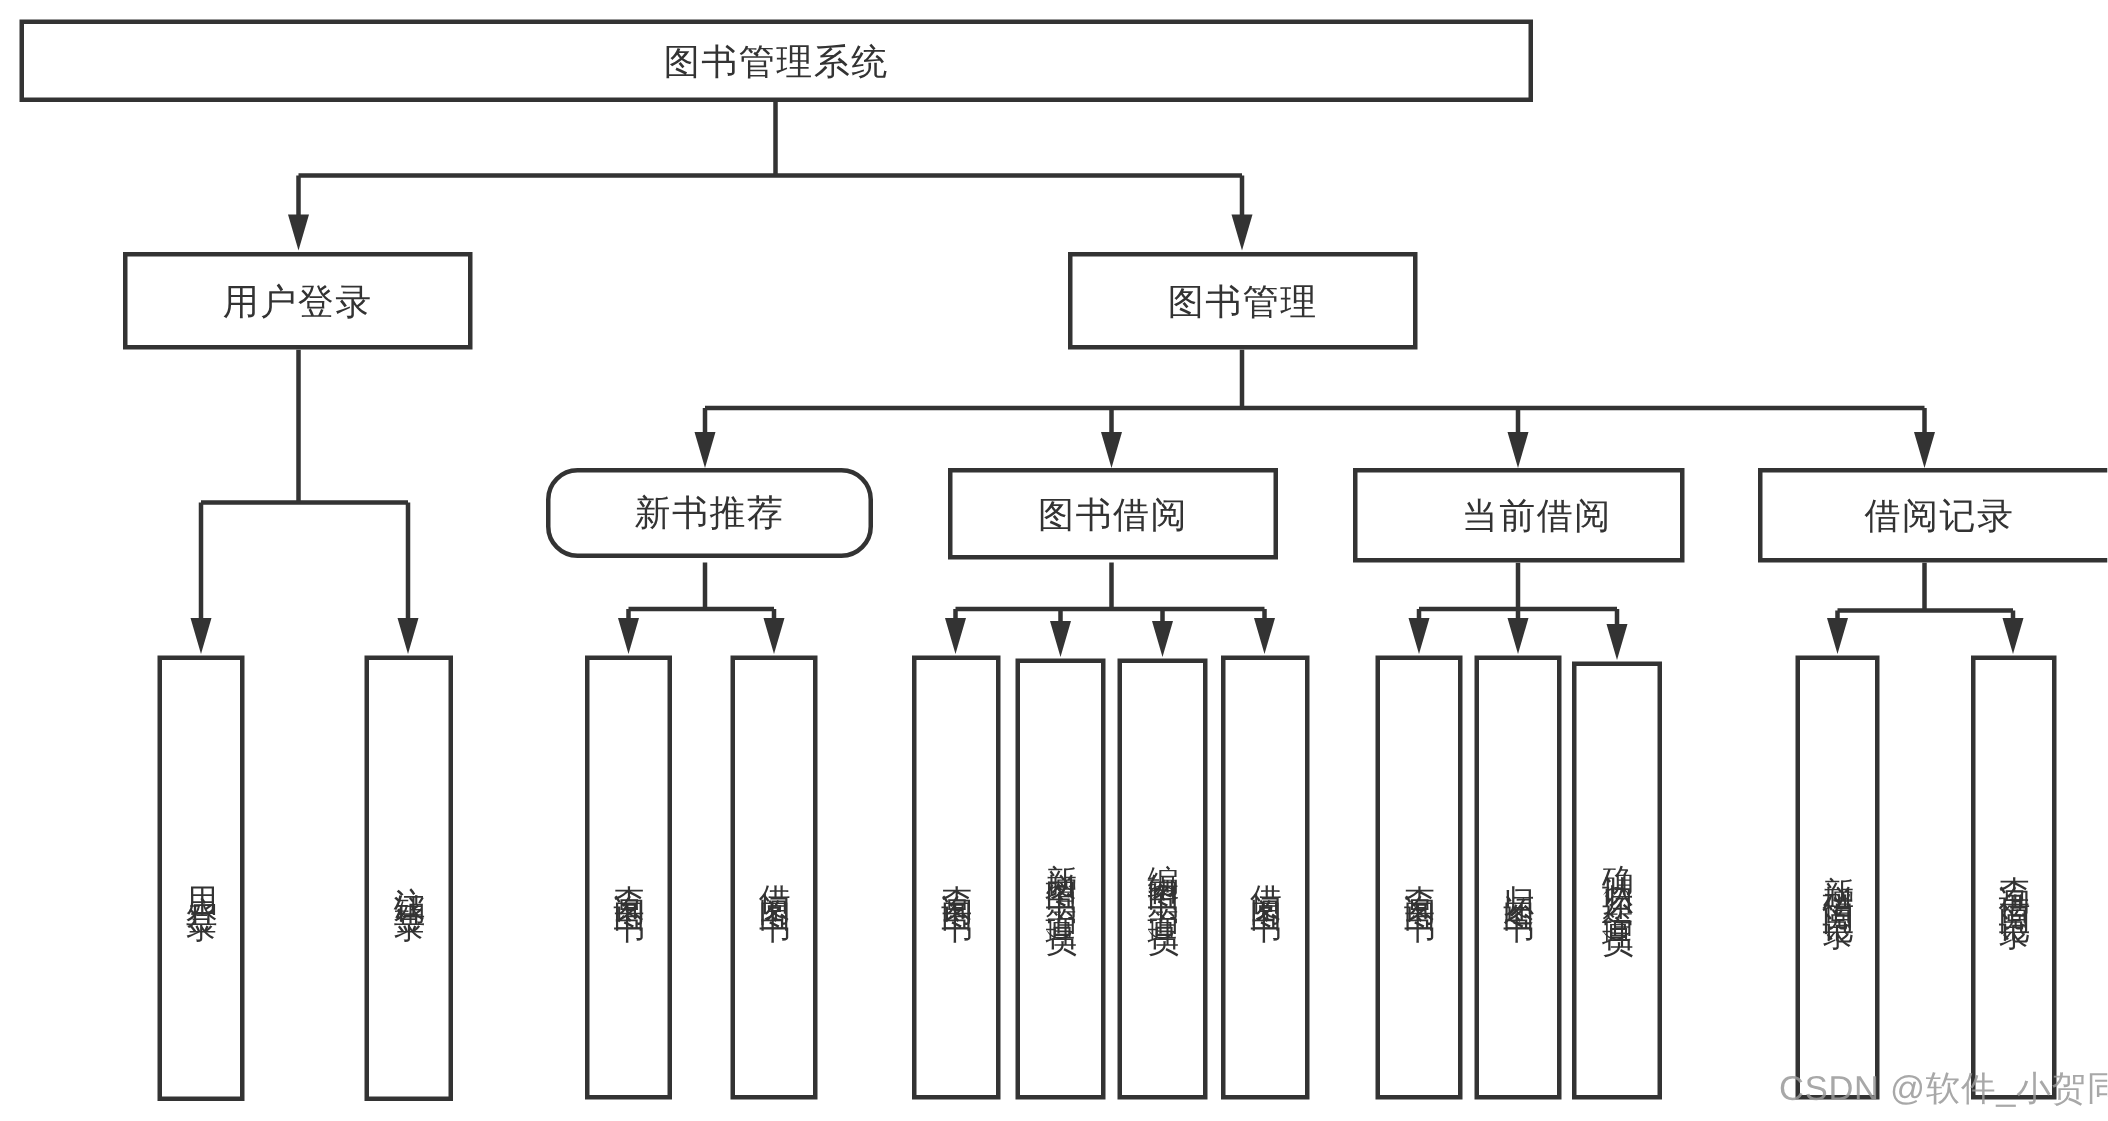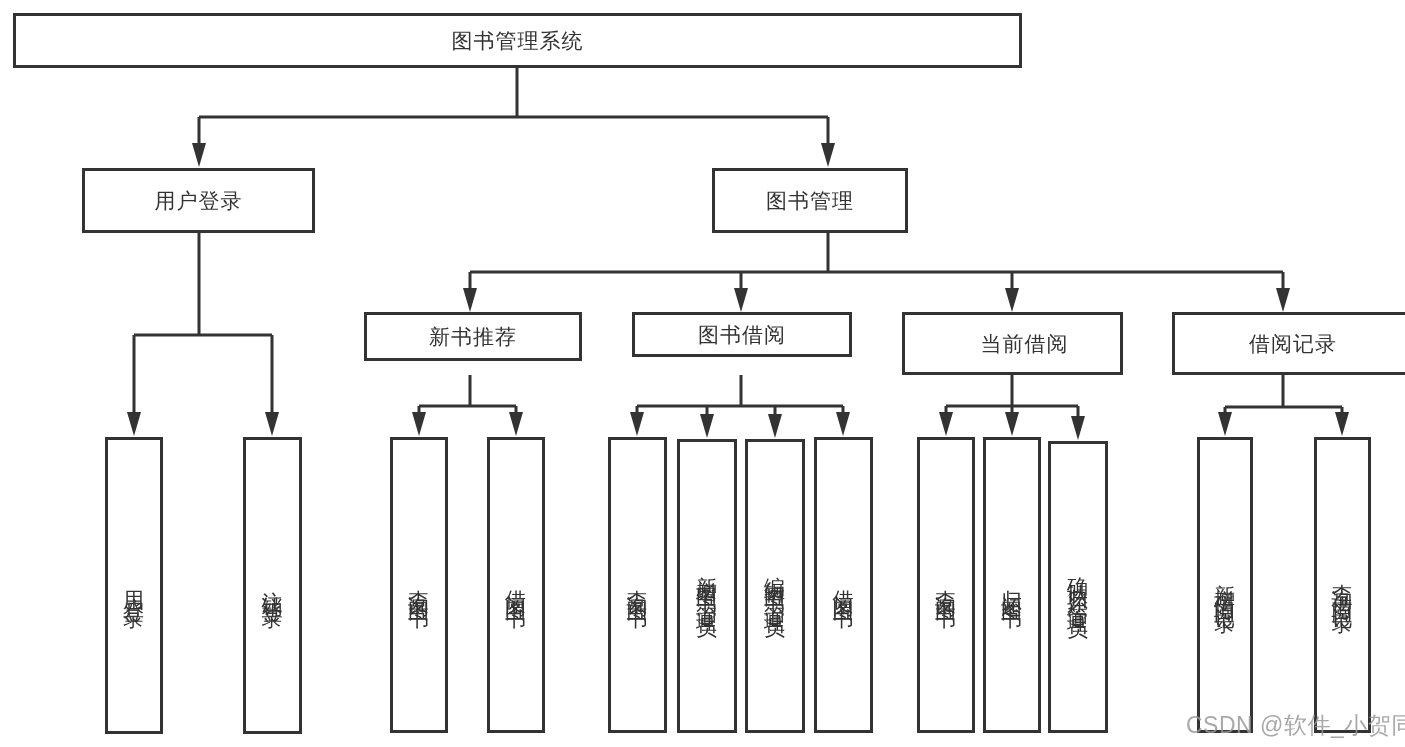--- a/index.html
+++ b/index.html
@@ -26,21 +26,21 @@
     box-sizing: border-box;
     border: 3px solid #333333;
     background: #ffffff;
     color: #333333;
     display: flex;
     align-items: center;
     justify-content: center;
     z-index: 2;
   }
   .node.h {
-    font-size: 21px;
+    font-size: 24px;
     letter-spacing: 1px;
     white-space: nowrap;
   }
   .node.v {
     writing-mode: vertical-rl;
     text-orientation: mixed;
     font-size: 21px;
     letter-spacing: 6px;
     line-height: 1.0;
     text-align: center;
@@ -96,24 +96,24 @@
       <polygon points="1005,412 1019,412 1012,436"></polygon>
       <polygon points="1071,416 1085,416 1078,440"></polygon>
       <polygon points="1218,412 1232,412 1225,436"></polygon>
       <polygon points="1335,412 1349,412 1342,436"></polygon>
     </g>
   </svg>
 
   <div class="node h" style="left:13px; top:13px; width:1009px; height:55px;">图书管理系统</div>
 
   <div class="node h" style="left:82px; top:168px; width:233px; height:65px;">用户登录</div>
-  <div class="node h" style="left:712px; top:168px; width:196px; height:65px;">图书管理</div>
+  <div class="node h" style="left:712px; top:168px; width:233px; height:65px;">图书管理</div>
 
-  <div class="node h" style="left:364px; top:312px; width:218px; height:49px;">新书推荐</div>
-  <div class="node h" style="left:632px; top:312px; width:220px; height:45px;">图书借阅</div>
+  <div class="node h" style="left:364px; top:312px; width:218px; height:60px;border-radius:21px;">新书推荐</div>
+  <div class="node h" style="left:632px; top:312px; width:220px; height:61px;">图书借阅</div>
   <div class="node h" style="left:902px; top:312px; width:221px; height:63px;padding-left:24px;">当前借阅</div>
   <div class="node h" style="left:1172px; top:312px; width:242px; height:63px;">借阅记录</div>
 
   <div class="node v" style="left:105px; top:437px; width:58px; height:297px;">用户登录</div>
   <div class="node v" style="left:243px; top:437px; width:59px; height:297px;">注销登录</div>
 
   <div class="node v" style="left:390px; top:437px; width:58px; height:296px;">查询图书</div>
   <div class="node v" style="left:487px; top:437px; width:58px; height:296px;">借阅图书</div>
 
   <div class="node v" style="left:608px; top:437px; width:59px; height:296px;">查询图书</div>

